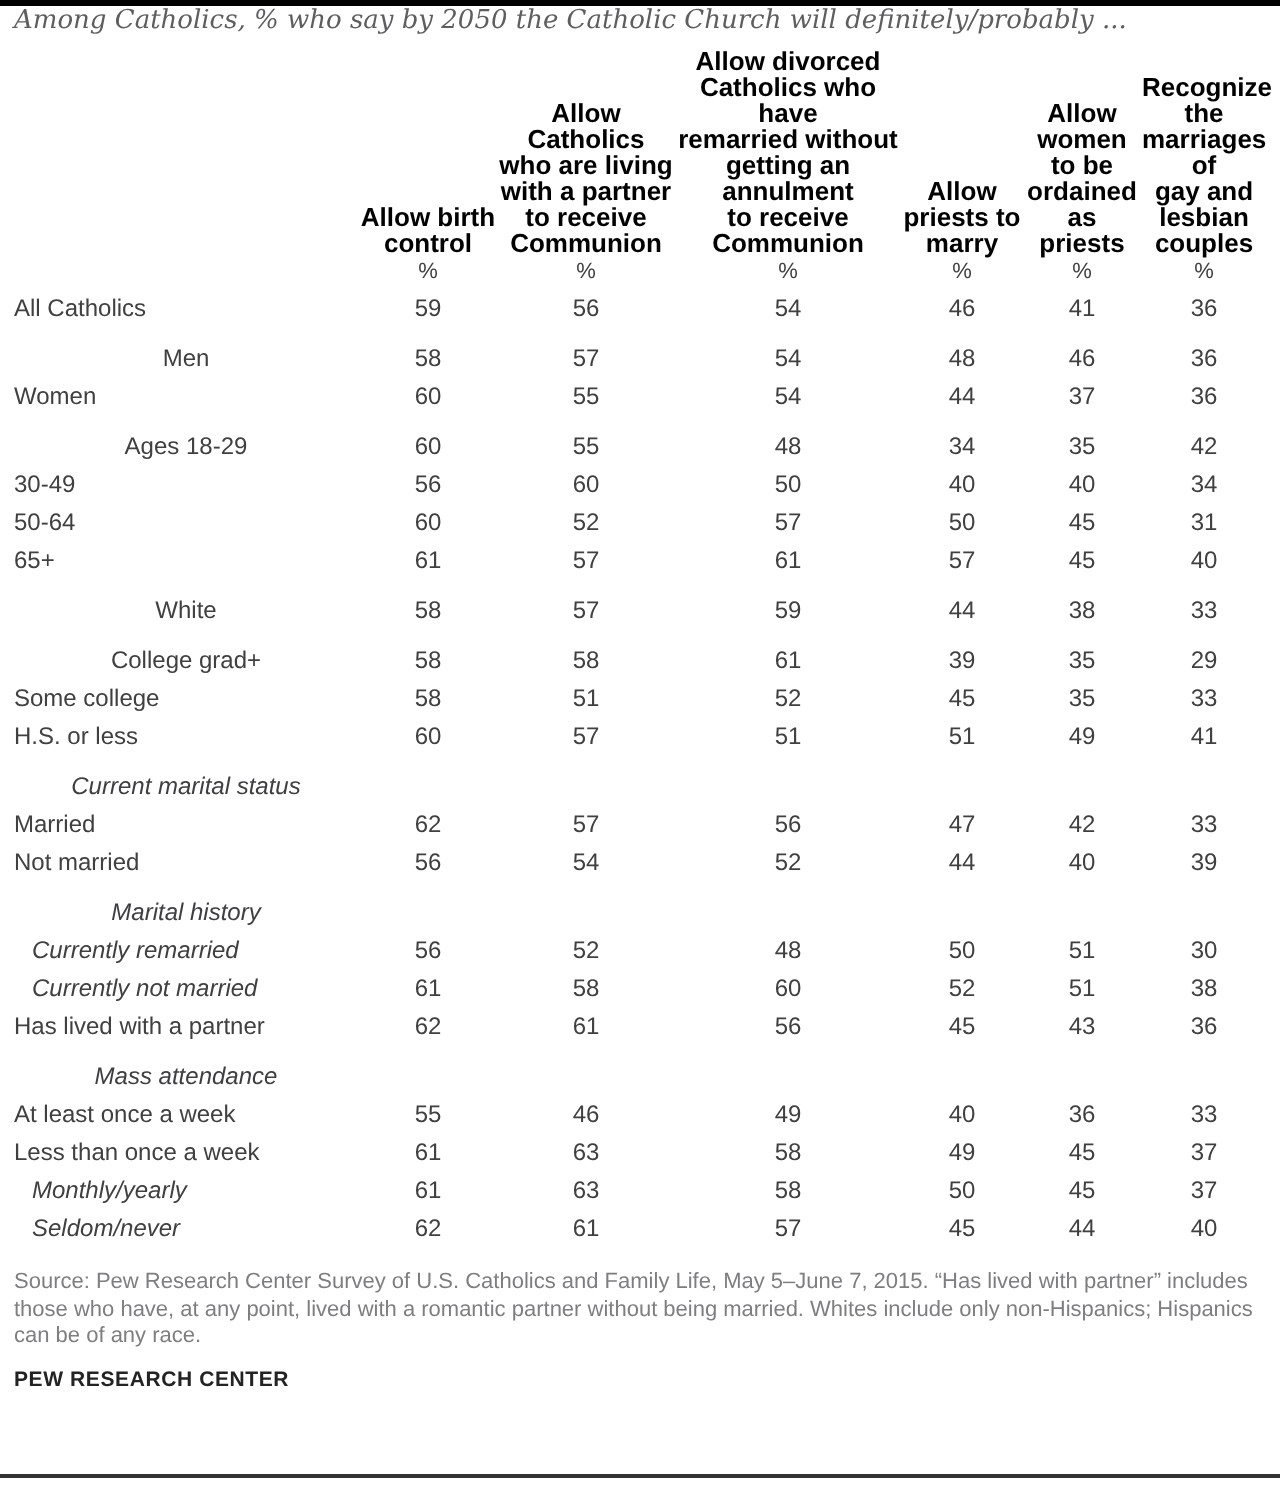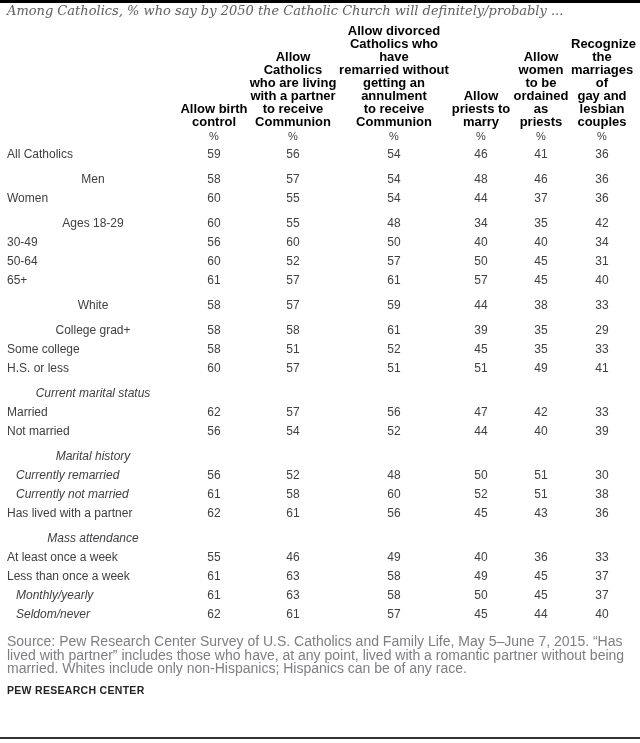--- a/index.html
+++ b/index.html
@@ -56,21 +56,21 @@
     vertical-align: bottom;
     overflow: hidden;
     white-space: nowrap;
   }
   tbody td.label { text-align: left; margin-top: 29px; }
   tbody td.val { text-align: center; }
   tbody tr.group-start td { padding-top: 6px; text-align: center; }
   tbody tr.section td { font-style: italic; color: #3f3f43; }
   tbody tr.sub td.label { padding-left: 9px; font-style: italic; }
   .source {
-    font-size: 14px;
+    font-size: 11px;
     line-height: 13.5px;
     color: #7e7e82;
     margin: 11px 0 0 0;
   }
   .branding {
     font-size: 10.5px;
     font-weight: bold;
     color: #232323;
     letter-spacing: 0.3px;
     margin: 8px 0 0 0;

